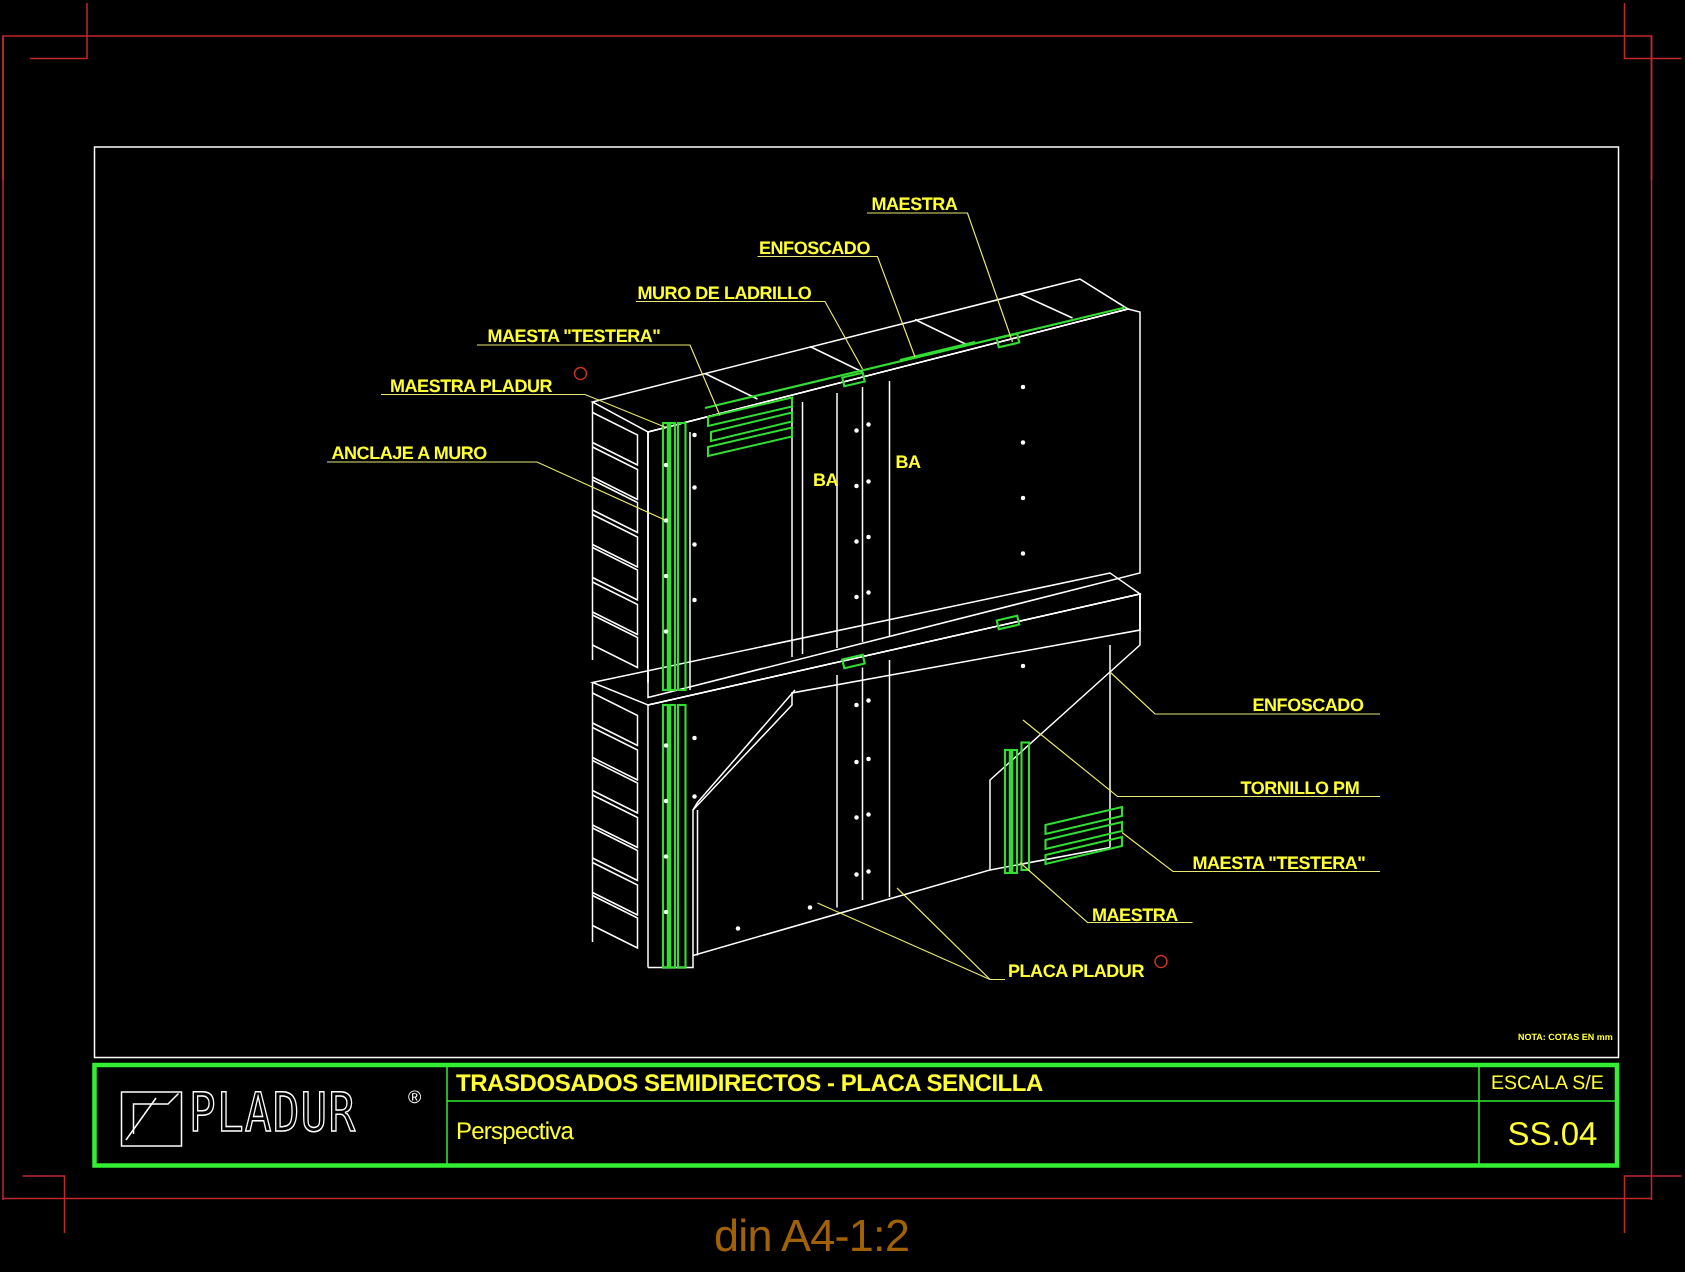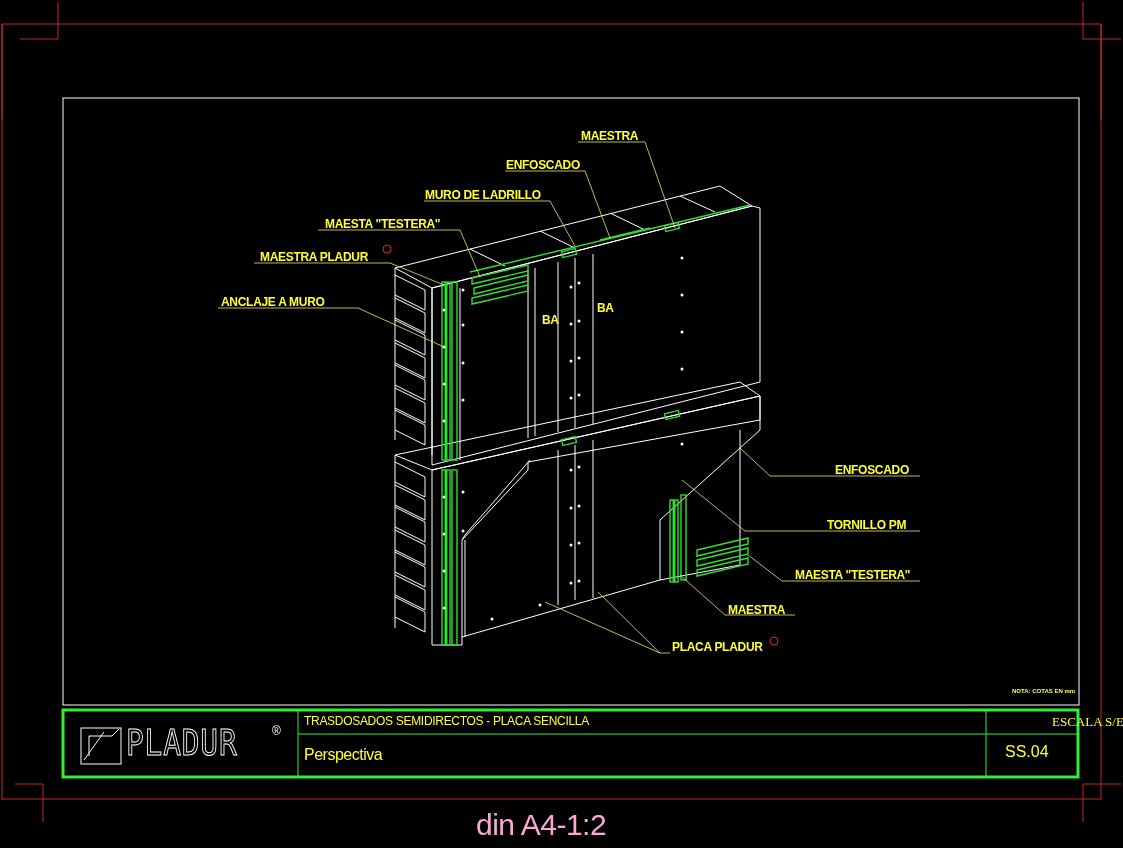--- a/index.html
+++ b/index.html
@@ -1,20 +1,20 @@
 <!DOCTYPE html>
 <html><head>
   <meta charset="utf-8">
   <style>
     html, body { margin: 0; padding: 0; background: #000; }
     body { width: 1123px; height: 848px; position: relative; overflow: hidden; font-family: "Liberation Sans", sans-serif; }
     #drawing { position: absolute; left: 0; top: 0; width: 1123px; height: 848px; }
     .lbl { fill: #ffff33; font-family: "Liberation Sans", sans-serif; font-weight: bold; font-size: 12px; letter-spacing: -0.3px; }
     .tb-text { position: absolute; color: #ffff33; font-family: "Liberation Sans", sans-serif; white-space: nowrap; }
-    .footer-text { position: absolute; color: #f9a8d4; font-family: "Liberation Sans", sans-serif; font-size: 30px; left: 476px; top: 808px; letter-spacing: -0.5px; text-align: center; }
+    .footer-text { position: absolute; color: #a16207; font-family: "Liberation Sans", sans-serif; font-size: 30px; left: 476px; top: 808px; letter-spacing: -0.5px; text-align: center; }
   </style>
 </head>
 <body>
 
 <svg id="drawing" width="1123" height="848" viewBox="0 0 1123 848" xmlns="http://www.w3.org/2000/svg">
 
   <g stroke="#c0282d" stroke-width="1" fill="none">
     <polyline points="2,120 2,24 1101,24 1101,120"></polyline>
     <line x1="2" y1="24" x2="2" y2="800"></line>
     <line x1="1101" y1="24" x2="1101" y2="800"></line>
@@ -194,18 +194,18 @@
     <g fill="none" stroke="#ffffff" stroke-width="1">
       <rect x="81" y="728" width="40" height="36"></rect>
       <polyline points="89,756 89,736 112,736 119,729"></polyline>
       <line x1="84" y1="760" x2="104" y2="732"></line>
     </g>
   </g>
 </svg>
 
 <div class="tb-text" style="left:126px; top:722px; font-size:36px; color:transparent; -webkit-text-stroke:1px #ffffff; letter-spacing:1px; font-family:'DejaVu Sans Mono', monospace; transform:scaleX(0.82); transform-origin:left;">PLADUR</div>
 <div class="tb-text" style="left:272px; top:724px; font-size:12px; color:#ffffff;">®</div>
-<div class="tb-text" style="left:304px; top:714px; font-size:12px; font-weight:normal; letter-spacing:-0.3px;">TRASDOSADOS SEMIDIRECTOS - PLACA SENCILLA</div>
+<div class="tb-text" style="left:304px; top:714px; font-size:16px; font-weight:bold; letter-spacing:-0.3px;">TRASDOSADOS SEMIDIRECTOS - PLACA SENCILLA</div>
 <div class="tb-text" style="left:304px; top:746px; font-size:16px; letter-spacing:-0.5px;">Perspectiva</div>
-<div class="tb-text" style="left:1052px; top:714px; font-size:13px;font-family:Liberation Serif, serif;">ESCALA S/E</div>
-<div class="tb-text" style="left:1005px; top:743px; font-size:16px;">SS.04</div>
+<div class="tb-text" style="left:994px; top:714px; font-size:13px;">ESCALA S/E</div>
+<div class="tb-text" style="left:1005px; top:743px; font-size:22px;">SS.04</div>
 
 <div class="footer-text">din A4-1:2</div>
 
 </body></html>

